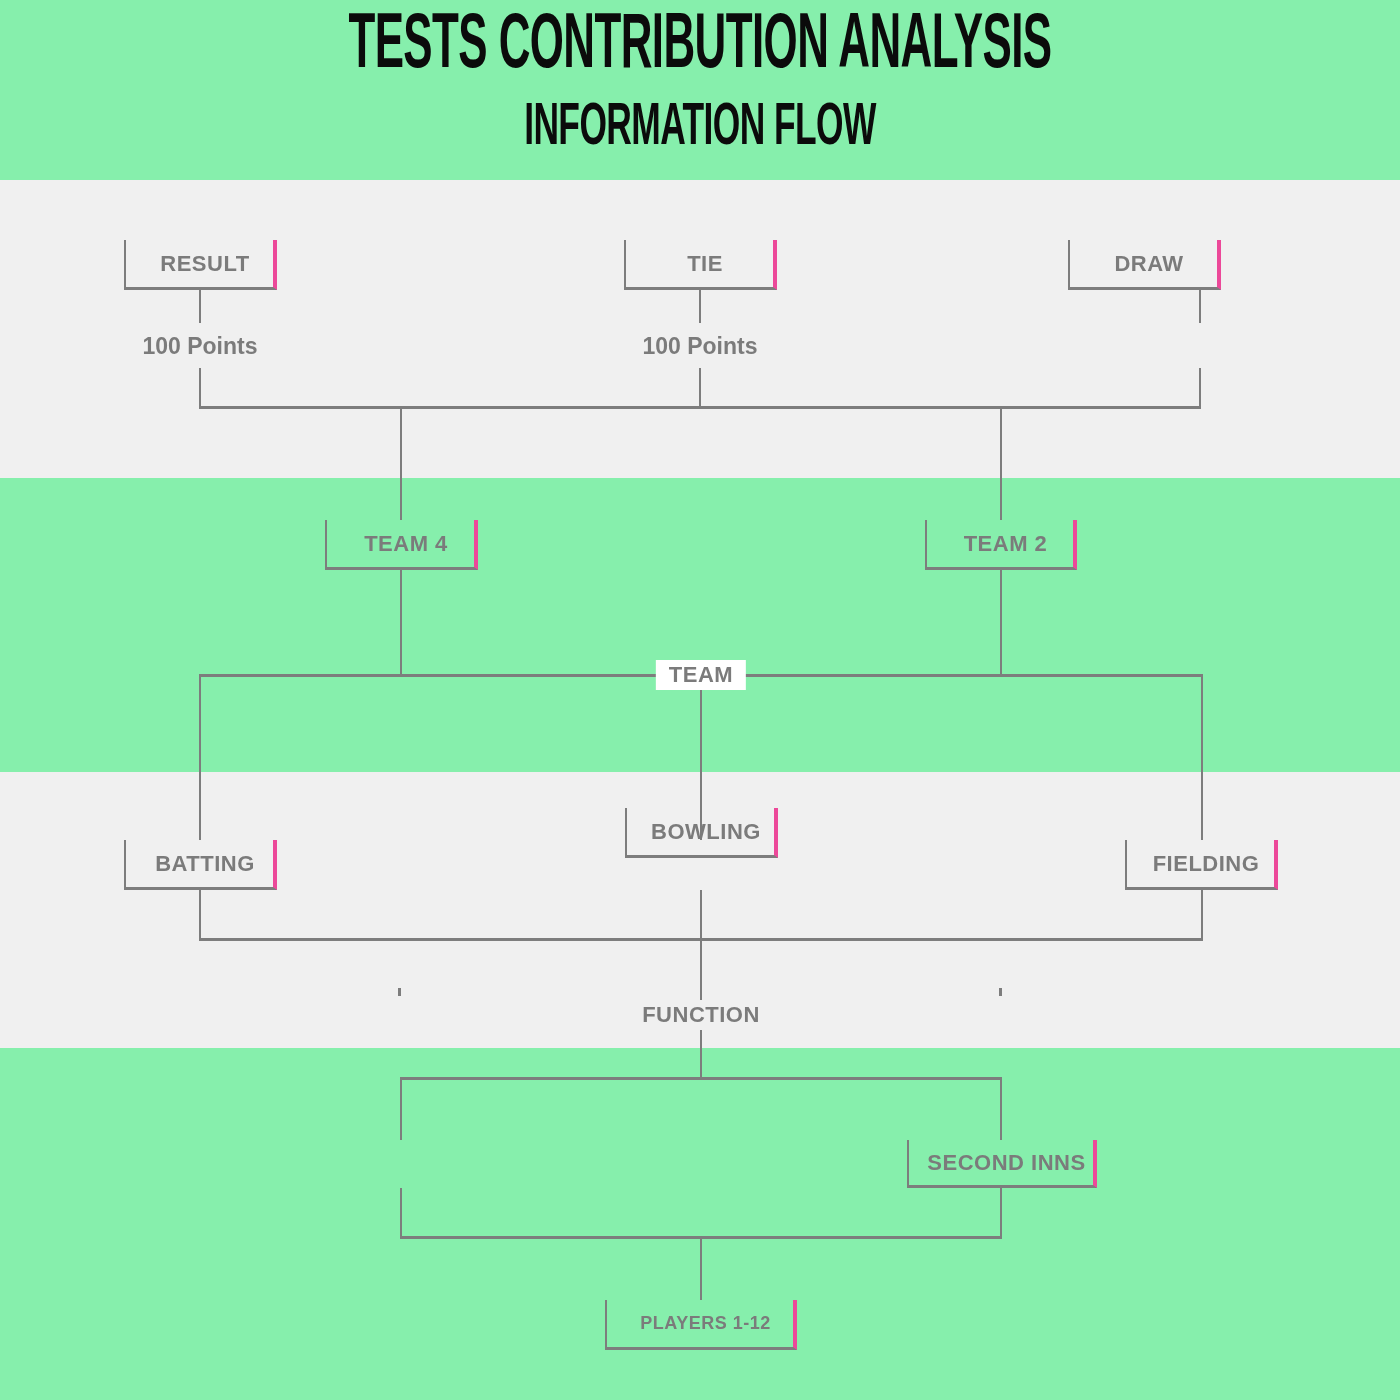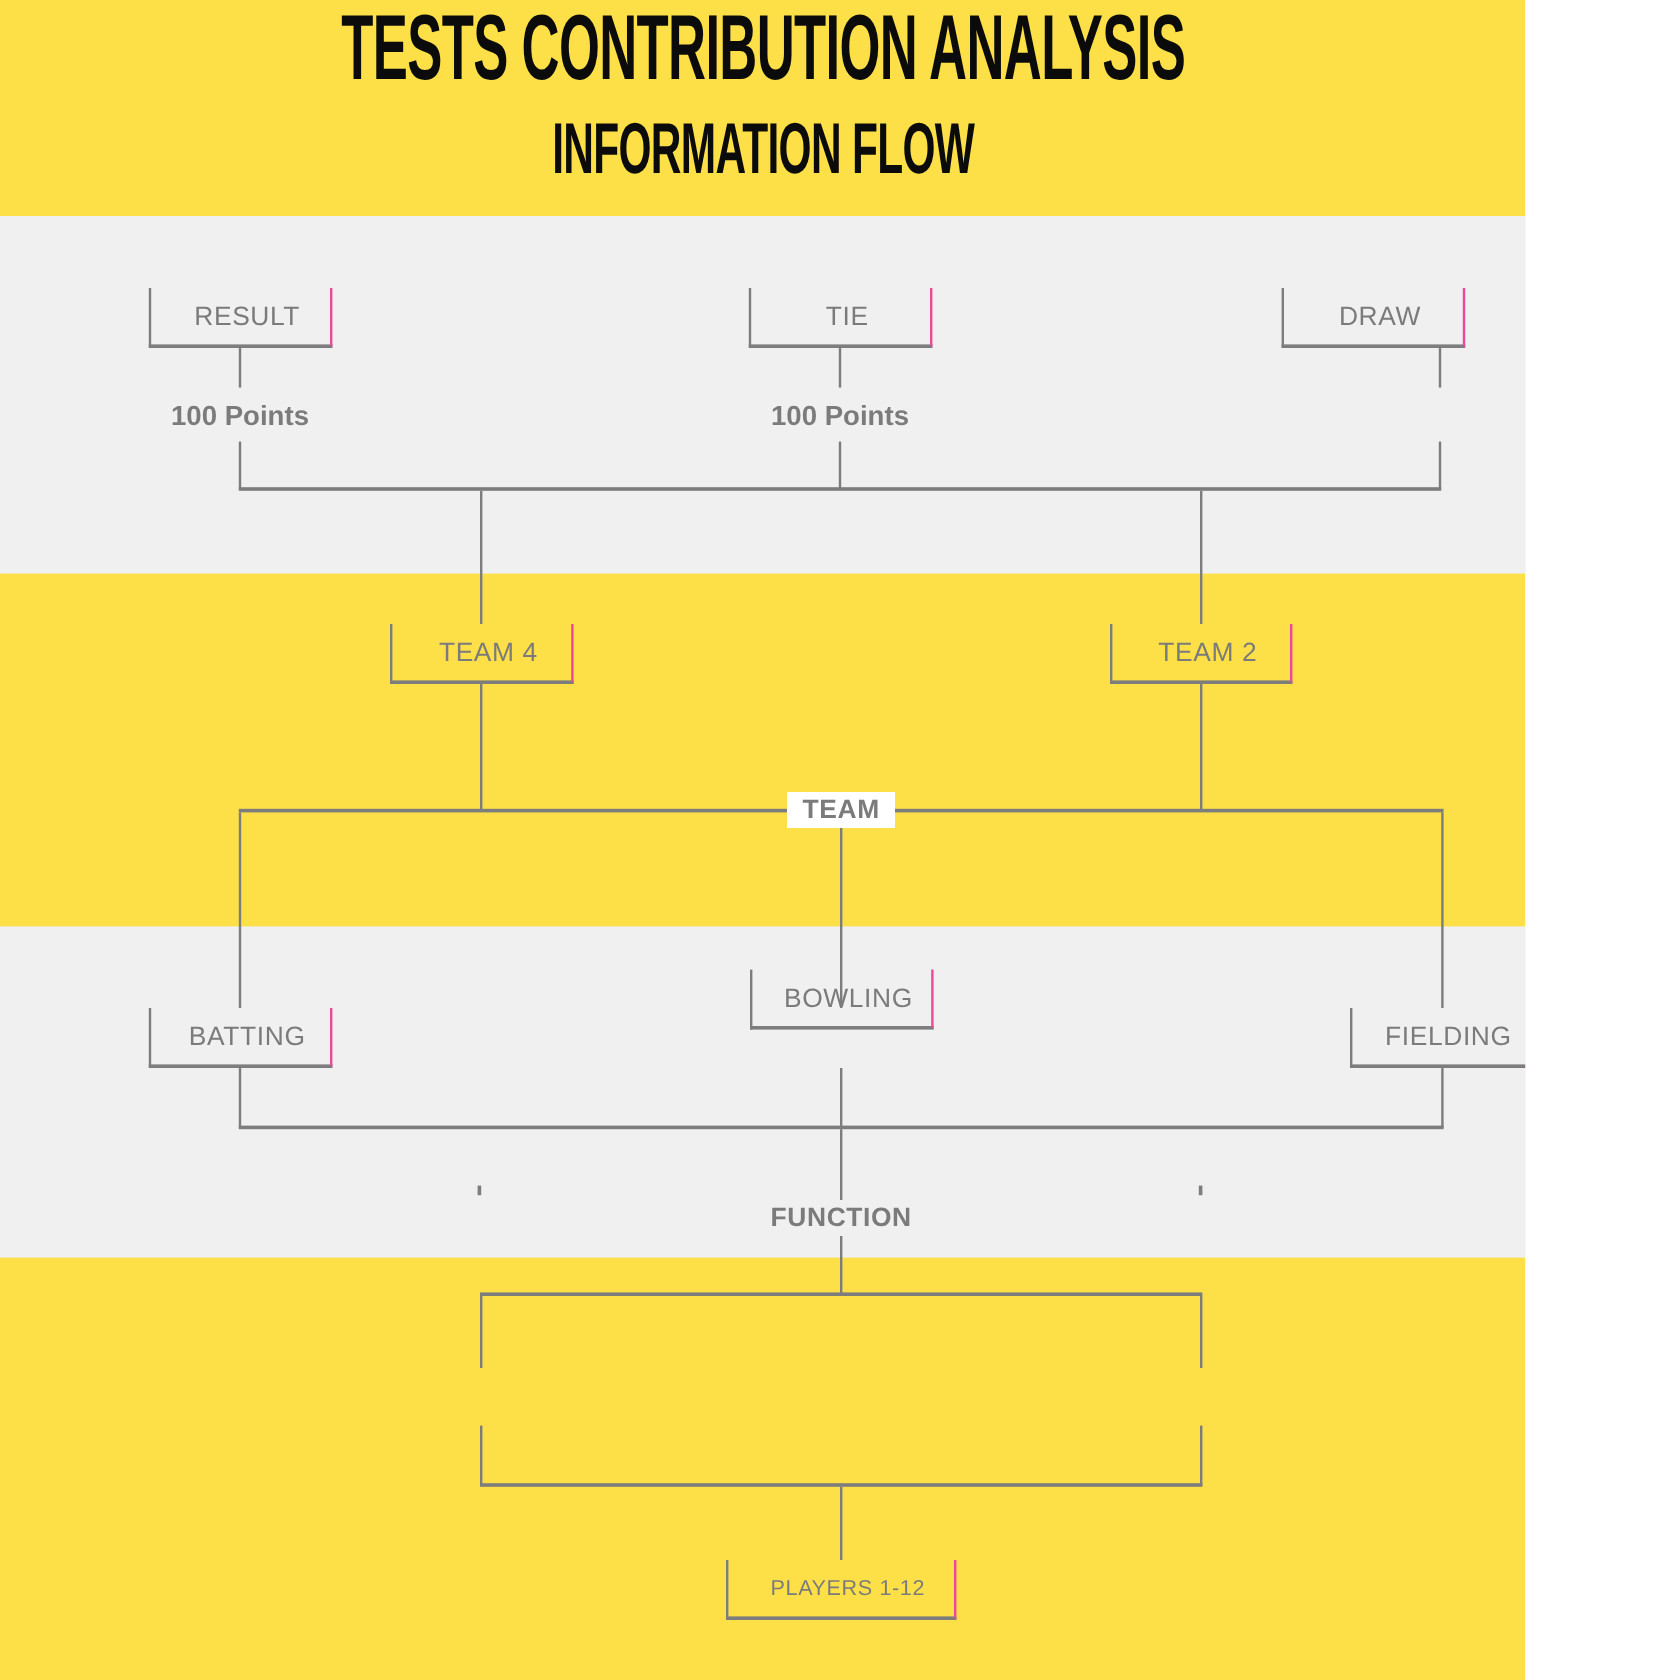--- a/index.html
+++ b/index.html
@@ -1,34 +1,34 @@
 <!DOCTYPE html>
 <html><head>
 <meta charset="utf-8">
 <style>
   html,body{margin:0;padding:0;background:#ffffff;}
   .stage{
-    position:relative;width:1271px;height:1400px;background:#fde047;
+    position:relative;width:1400px;height:1400px;background:#86efac;
     font-family:"Liberation Sans",sans-serif;overflow:hidden;
   }
   .band{position:absolute;left:0;width:1400px;background:#f0f0f0;}
   #band1{top:180px;height:298px;}
   #band2{top:772px;height:276px;}
 
   .big-title{position:absolute;left:50%;top:2px;white-space:nowrap;
     font-weight:bold;font-size:77px;line-height:1.0;color:#0b0b0b;
     transform:translateX(-50%) scaleX(0.57);letter-spacing:-1px;}
   .sub-title{position:absolute;left:50%;top:94px;white-space:nowrap;
     font-weight:bold;font-size:60px;line-height:1.0;color:#0b0b0b;
     transform:translateX(-50%) scaleX(0.59);letter-spacing:-1px;}
 
   .node{position:absolute;box-sizing:border-box;
-    border-left:2px solid #7d7d7d;border-right:2px solid #ec4899;border-bottom:3px solid #7d7d7d;
+    border-left:2px solid #7d7d7d;border-right:4px solid #ec4899;border-bottom:3px solid #7d7d7d;
     display:flex;align-items:center;justify-content:center;
-    font-weight:normal;font-size:22px;color:#7b7b7b;letter-spacing:0.5px;white-space:nowrap;padding-left:11px;}
+    font-weight:bold;font-size:22px;color:#7b7b7b;letter-spacing:0.5px;white-space:nowrap;padding-left:11px;}
 
   .caption{position:absolute;text-align:center;font-weight:bold;font-size:23px;
     color:#7b7b7b;line-height:28px;white-space:nowrap;}
 
   .join-label{position:absolute;transform:translateX(-50%);z-index:5;
     font-weight:bold;font-size:22px;color:#7b7b7b;letter-spacing:0.5px;
     padding:0 13px;line-height:30px;white-space:nowrap;}
   .join-label.on-white{background:#ffffff;}
   .join-label.on-band{background:#f0f0f0;}
 
@@ -89,20 +89,21 @@
   <div class="tick" style="left:398px;top:988px;"></div>
   <div class="tick" style="left:999px;top:988px;"></div>
 
   <div class="vline" style="left:700px;top:941px;height:137px;"></div>
   <div class="join-label on-band" style="left:701px;top:1000px;">FUNCTION</div>
 
   <div class="hline" style="left:400px;top:1077px;width:602px;"></div>
   <div class="vline" style="left:400px;top:1080px;height:60px;"></div>
   <div class="vline" style="left:1000px;top:1080px;height:60px;"></div>
 
+  <div class="node" style="left:907px;top:1140px;width:190px;height:48px;">SECOND INNS</div>
 
   <div class="vline" style="left:400px;top:1188px;height:50px;"></div>
   <div class="vline" style="left:1000px;top:1188px;height:50px;"></div>
   <div class="hline" style="left:400px;top:1236px;width:602px;"></div>
   <div class="vline" style="left:700px;top:1239px;height:61px;"></div>
 
   <div class="node" style="left:605px;top:1300px;width:192px;height:50px;font-size:18px;">PLAYERS 1-12</div>
 
 </div>
 

